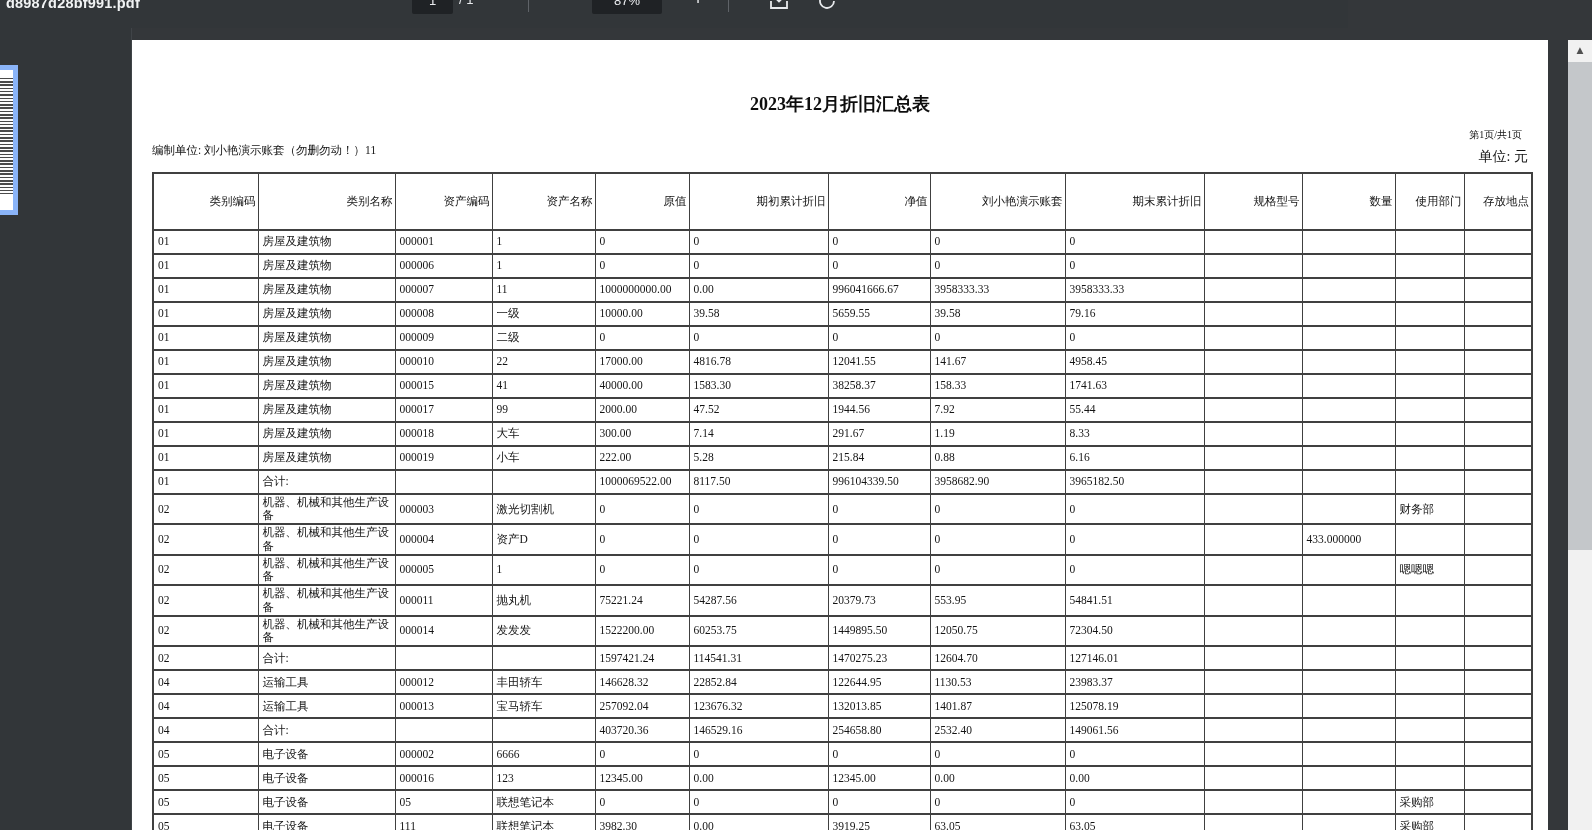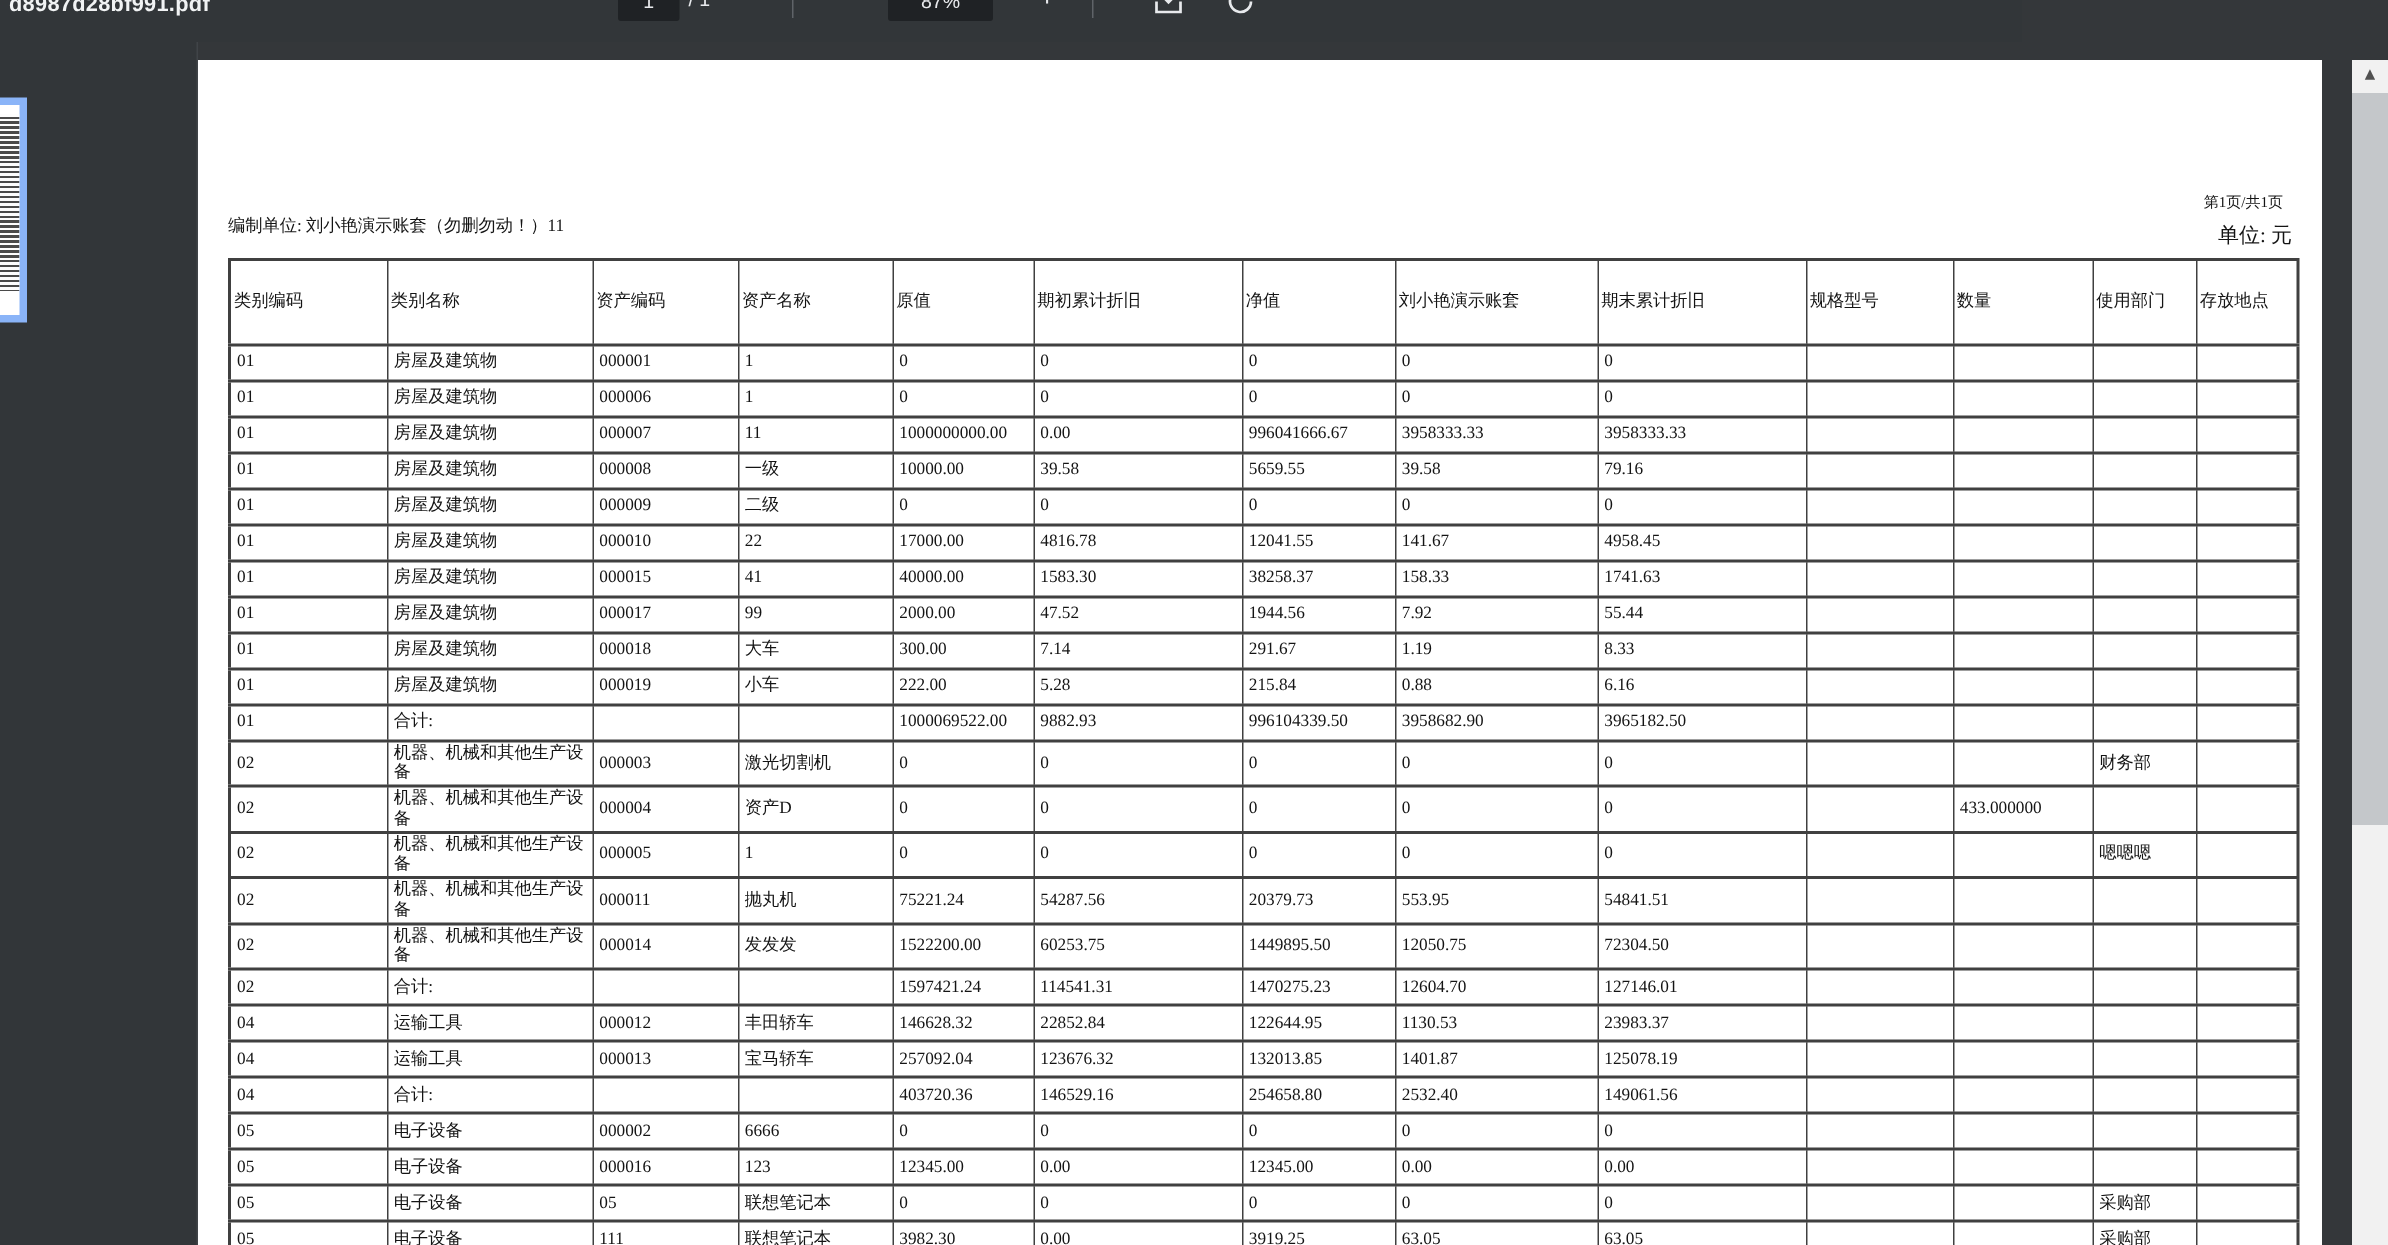--- a/index.html
+++ b/index.html
@@ -76,21 +76,21 @@
   .meta-left{position:absolute;top:103px;left:20px;font-size:11.5px;}
   .dep-table{
     position:absolute;left:20px;top:132px;width:1379px;
     border-collapse:collapse;table-layout:fixed;
     font-size:11.5px;line-height:1.15;
   }
   .dep-table,.dep-table th,.dep-table td{border:1px solid var(--table-border,#404040);}
   .dep-table{border-width:2px}
   .dep-table tr{border-top:2px solid var(--table-border,#404040);}
   .dep-table th{
-    height:19px;font-weight:normal;text-align:left;padding:18px 2px;overflow:hidden;
+    height:19px;font-weight:normal;text-align:right;padding:18px 2px;overflow:hidden;
   }
   .dep-table td{
     height:20px;text-align:left;vertical-align:middle;padding:1px 4px;
     overflow:hidden;word-break:break-all;
   }
   
   .scrollbar{
     position:absolute;right:0;top:40px;width:24px;height:790px;
     background:var(--scrollbar-track,#f1f1f1);z-index:30;
   }
@@ -157,20 +157,21 @@
 
 <div class="sidebar">
   <div class="thumb">
     <div class="thumb-page">
       <div class="thumb-lines"></div>
     </div>
   </div>
 </div>
 
 <div class="page">
+  <div class="doc-title">2023年12月折旧汇总表</div>
   <div class="meta-pageinfo">第1页/共1页</div>
   <div class="meta-unit">单位: 元</div>
   <div class="meta-left">编制单位: 刘小艳演示账套（勿删勿动！）11</div>
 
   <table class="dep-table">
     <colgroup>
       <col style="width:105px">
         <col style="width:137px">
         <col style="width:97px">
       <col style="width:103px">
@@ -351,21 +352,21 @@
           <td></td>
           <td></td>
           <td></td>
         </tr>
         <tr>
           <td>01</td>
           <td>合计:</td>
           <td></td>
           <td></td>
           <td>1000069522.00</td>
-          <td>9882.93</td>
+          <td>8117.50</td>
           <td>996104339.50</td>
           <td>3958682.90</td>
           <td>3965182.50</td>
           <td></td>
           <td></td>
           <td></td>
           <td></td>
         </tr>
         <tr>
           <td>02</td>

